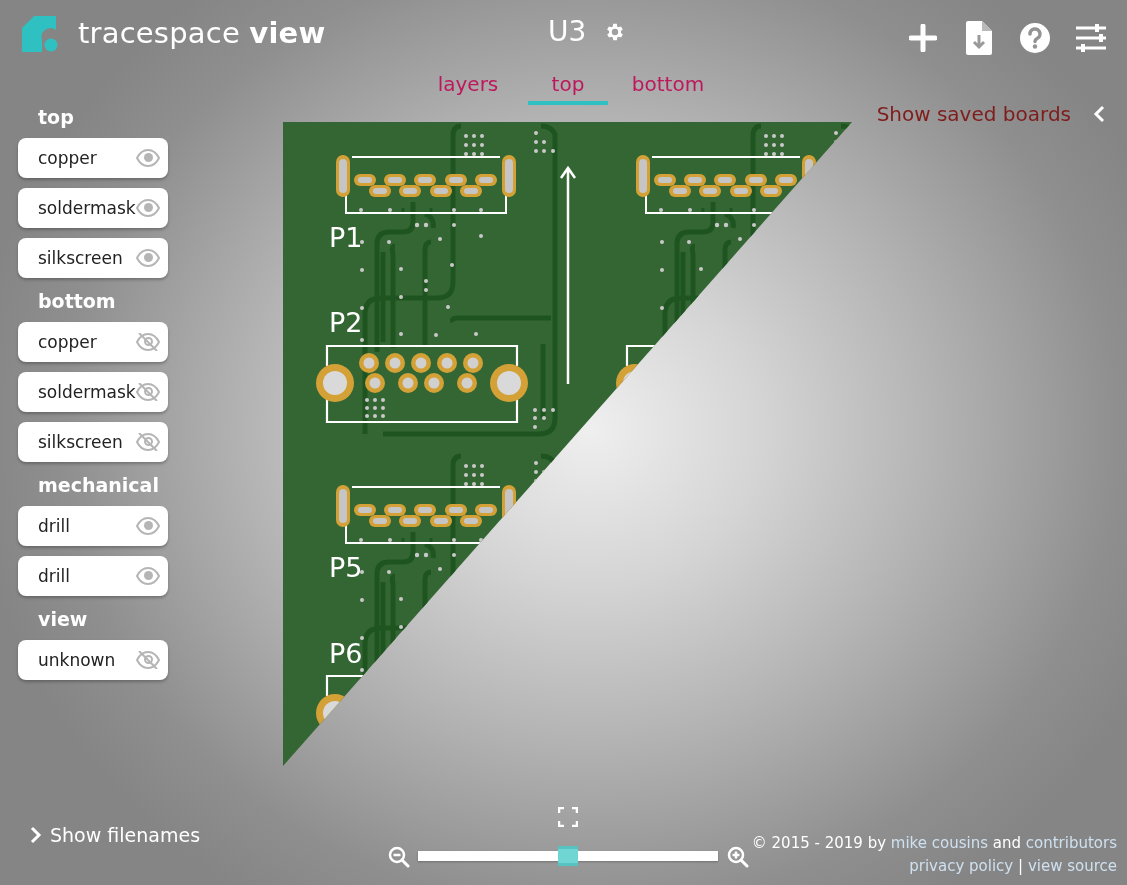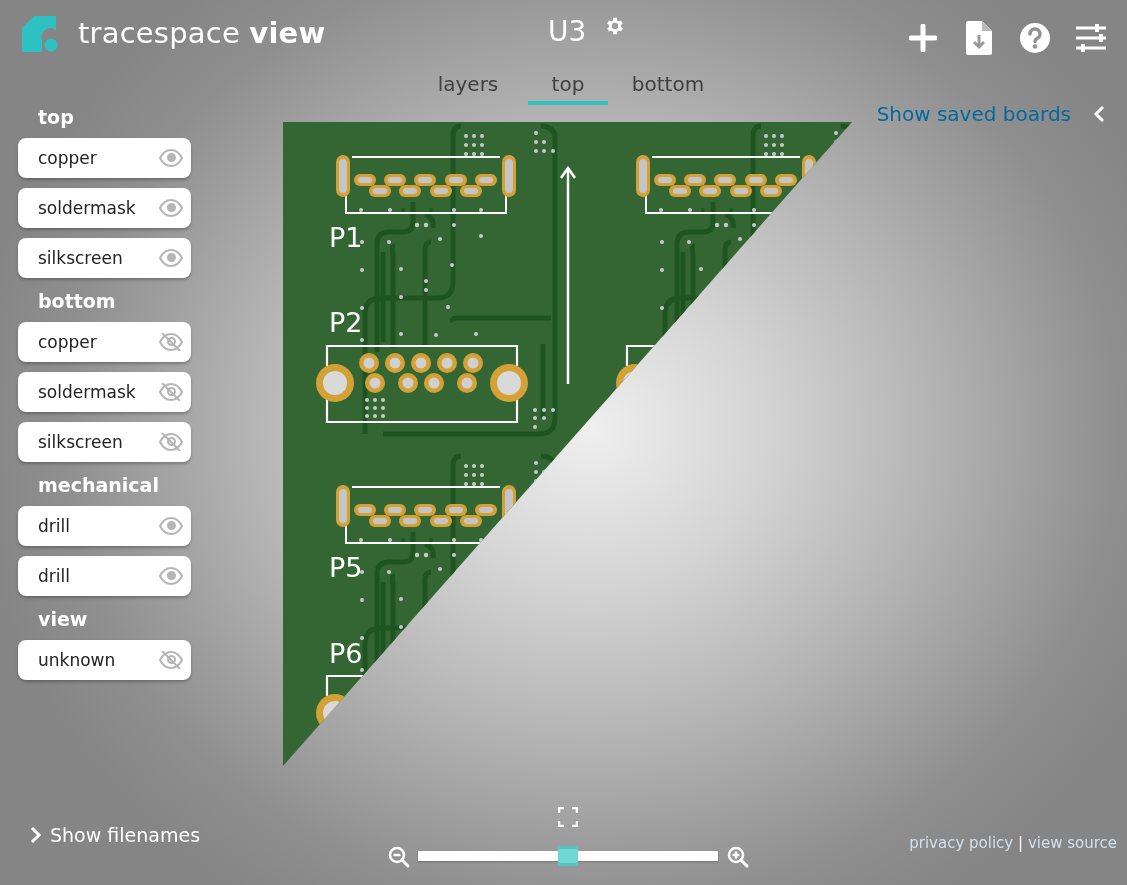--- a/index.html
+++ b/index.html
@@ -11,42 +11,42 @@
     color: #fff;
   }
   .abs { position: absolute; }
 
   
   .brand { left: 22px; top: 16px; display: flex; }
   .brand-logo { width: 36px; height: 36px; }
   .brand-text { margin-left: 20px; font-size: 29px; color: #fff; letter-spacing: 0.2px; }
   .brand-text b { font-weight: bold; }
 
-  .board-title { left: 548px; top: 15px; display: flex; }
+  .board-title { left: 548px; top: 15px; display: flex; align-items: center; }
   .board-name { font-size: 28px; color: #fff; }
   .gear { margin-left: 18px; width: 22px; height: 22px; cursor: pointer; }
 
   .tabs { left: 430px; top: 72px; display: flex; }
-  .tab { font-size: 20px; color: #404040; padding: 0 0 6px 0; cursor: pointer; text-align: center; position: relative; }
+  .tab { font-size: 20px; color: #be185d; padding: 0 0 6px 0; cursor: pointer; text-align: center; position: relative; }
   .tab.active::after { content: ""; position: absolute; left: 0; right: 0; bottom: -3px; height: 4px; background: #2fc1c1; }
   .tab-layers { width: 76px; }
   .tab-top { width: 80px; margin-left: 22px; }
   .tab-bottom { width: 80px; margin-left: 20px; }
 
   .top-actions { right: 18px; top: 20px; display: flex; gap: 20px; align-items: center; }
   .top-actions .ic { width: 36px; height: 36px; cursor: pointer; display: flex; align-items: center; justify-content: center; }
 
-  .saved { right: 22px; top: 102px; display: flex; align-items: center; font-size: 20px; color: #0369a1; cursor: pointer; }
+  .saved { right: 22px; top: 102px; display: flex; align-items: center; font-size: 20px; color: #7f1d1d; cursor: pointer; }
   .saved svg { margin-left: 22px; }
 
   
   .sidebar { left: 18px; top: 104px; width: 150px; }
   .group-title { font-size: 19px; font-weight: bold; color: #fff; margin-left: 20px; height: 26px; line-height: 26px; margin-bottom: 8px; }
   .layer {
-    width: 173px; height: 40px; background: #fff; border-radius: 8px;
+    width: 150px; height: 40px; background: #fff; border-radius: 8px;
     box-shadow: 0 2px 3px rgba(0,0,0,0.25);
     display: flex; align-items: center; justify-content: space-between;
     padding: 0 8px 0 20px; margin-bottom: 10px; cursor: pointer;
   }
   .layer-label { color: #222; font-size: 17px; }
   .layer-eye { width: 24px; height: 18px; }
 
   
   .board { left: 283px; top: 122px; width: 569px; height: 644px; }
 
@@ -375,17 +375,23 @@
 <div class="abs slider-track"></div>
 <div class="abs slider-thumb"></div>
 <svg class="abs zoom-in" viewBox="0 0 22 22">
   <circle cx="9" cy="9" r="7" stroke="#fff" stroke-width="2.5" fill="none"></circle>
   <path d="M5.5 9H12.5M9 5.5V12.5" stroke="#fff" stroke-width="2.5"></path>
   <path d="M14 14L20 20" stroke="#fff" stroke-width="3" stroke-linecap="round"></path>
 </svg>
 
 <div class="abs footer">
   <div>
+    <span>© 2015 - 2019 by</span>
+    <a>mike cousins</a>
+    <span>and</span>
+    <a>contributors</a>
+  </div>
+  <div>
     <a>privacy policy</a>
     <span>|</span>
     <a>view source</a>
   </div>
 </div>
 
 </body></html>

